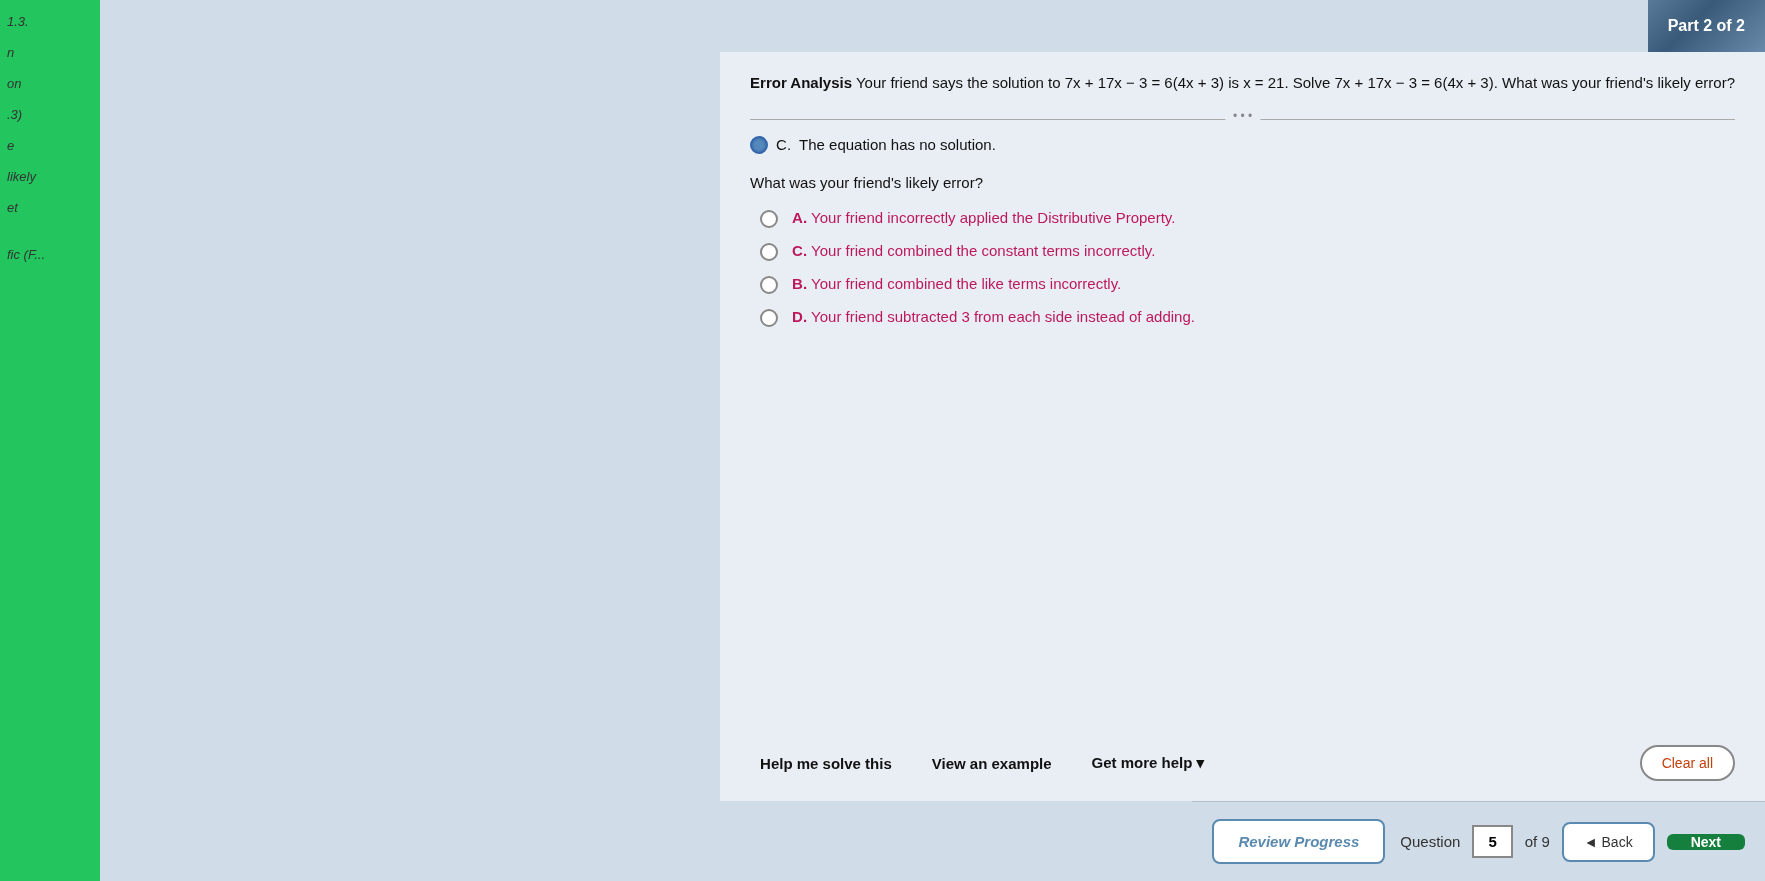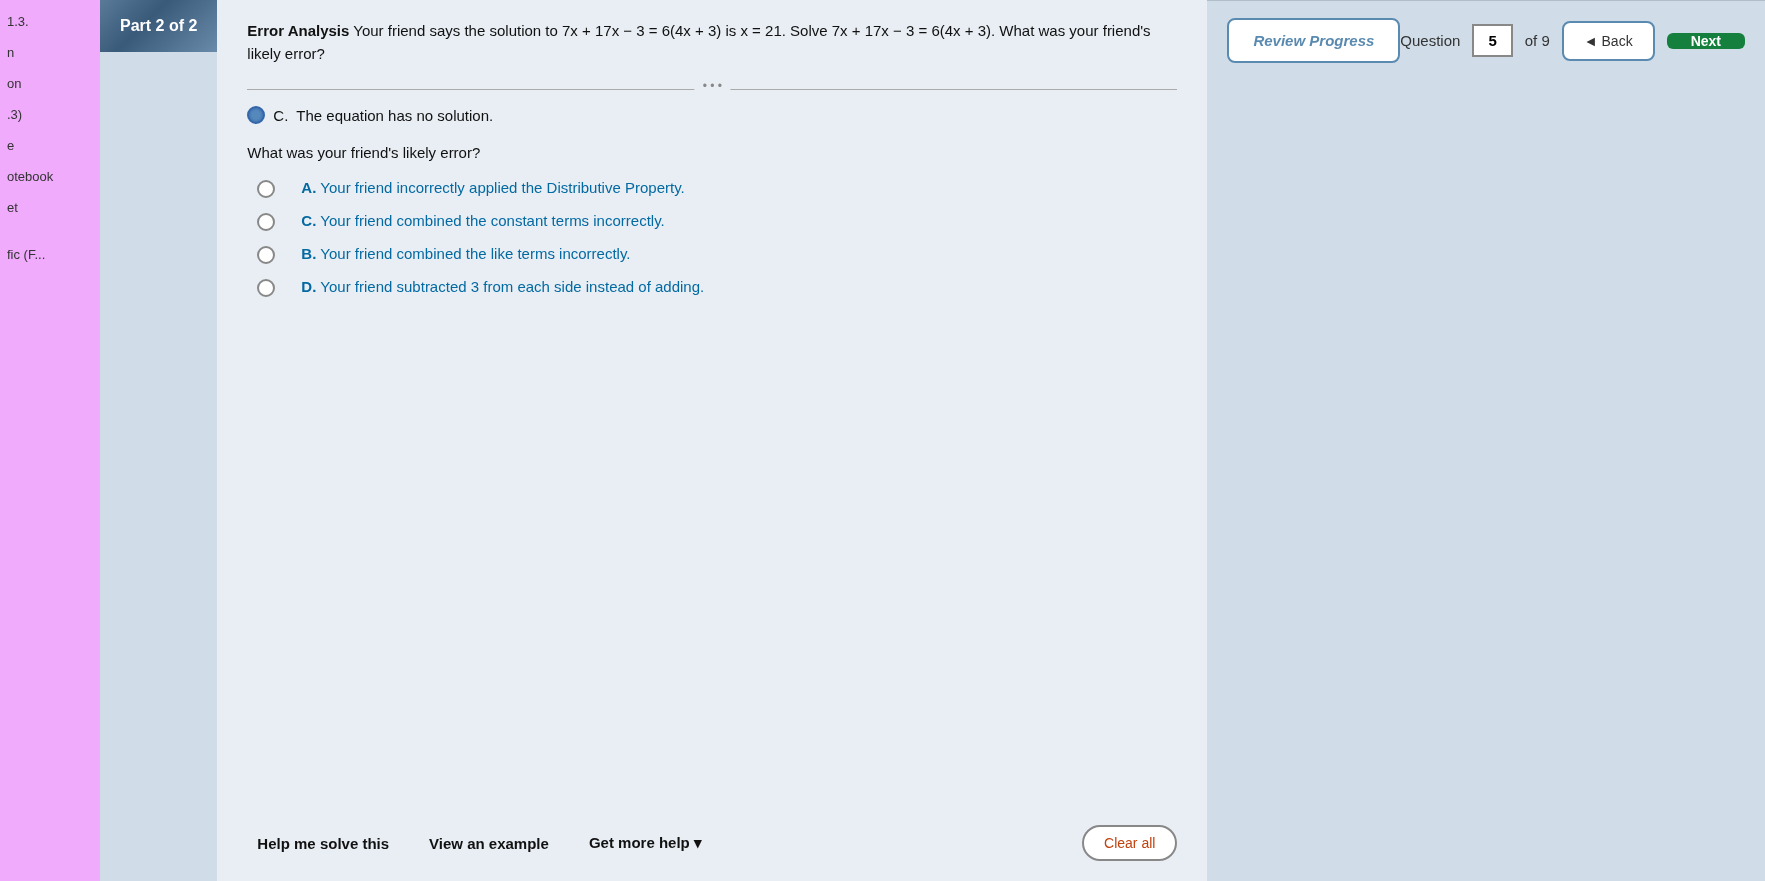--- a/index.html
+++ b/index.html
@@ -8,41 +8,43 @@
       background: #c8d8e8;
       width: 1765px;
       height: 881px;
       overflow: hidden;
       display: flex;
     }
 
     
     .sidebar {
       width: 100px;
-      background: #f0abfc;
+      background: #22c55e;
       height: 881px;
       display: flex;
       flex-direction: column;
       padding: 10px 5px;
       gap: 8px;
+      font-style: italic;
     }
 
     .sidebar-item {
       color: #333;
       font-size: 13px;
       padding: 4px 2px;
       cursor: pointer;
     }
 
     
     .main-content {
       flex: 1;
       background: #d0dce8;
       display: flex;
-      flex-direction: row;
+      flex-direction: column;
+      align-items: flex-end;
     }
 
     
     .header-bar {
       background: linear-gradient(135deg, #5a7a9a 0%, #3a5a7a 40%, #6a8aaa 100%);
       height: 52px;
       display: flex;
       align-items: center;
       padding: 0 20px;
     }
@@ -105,23 +107,23 @@
     .options-list {
       display: flex;
       flex-direction: column;
       gap: 14px;
       margin-left: 10px;
     }
 
     .option-item {
       display: flex;
       align-items: flex-start;
-      gap: 26px;
-      font-size: 15px;
-      color: #0369a1;
+      gap: 14px;
+      font-size: 15px;
+      color: #be185d;
       cursor: pointer;
     }
 
     .radio-btn {
       width: 18px;
       height: 18px;
       border-radius: 50%;
       border: 2px solid #888;
       background: white;
       flex-shrink: 0;
@@ -186,20 +188,21 @@
     .question-nav {
       margin-left: auto;
       display: flex;
       align-items: center;
       gap: 12px;
     }
 
     .question-label {
       font-size: 15px;
       color: #333;
+      margin-left: 15px;
     }
 
     .question-number-box {
       border: 2px solid #888;
       padding: 6px 14px;
       background: white;
       font-size: 15px;
       font-weight: bold;
       min-width: 40px;
       text-align: center;
@@ -236,21 +239,21 @@
   </style>
 </head>
 <body>
 
 <div class="sidebar">
   <div class="sidebar-item">1.3.</div>
   <div class="sidebar-item">n</div>
   <div class="sidebar-item">on</div>
   <div class="sidebar-item">.3)</div>
   <div class="sidebar-item">e</div>
-  <div class="sidebar-item">otebook</div>
+  <div class="sidebar-item">likely</div>
   <div class="sidebar-item">et</div>
   <div class="sidebar-item"></div>
   <div class="sidebar-item">fic (F...</div>
 </div>
 
 <div class="main-content">
 
   <div class="header-bar">
     <span class="header-title">Part 2 of 2</span>
   </div>

